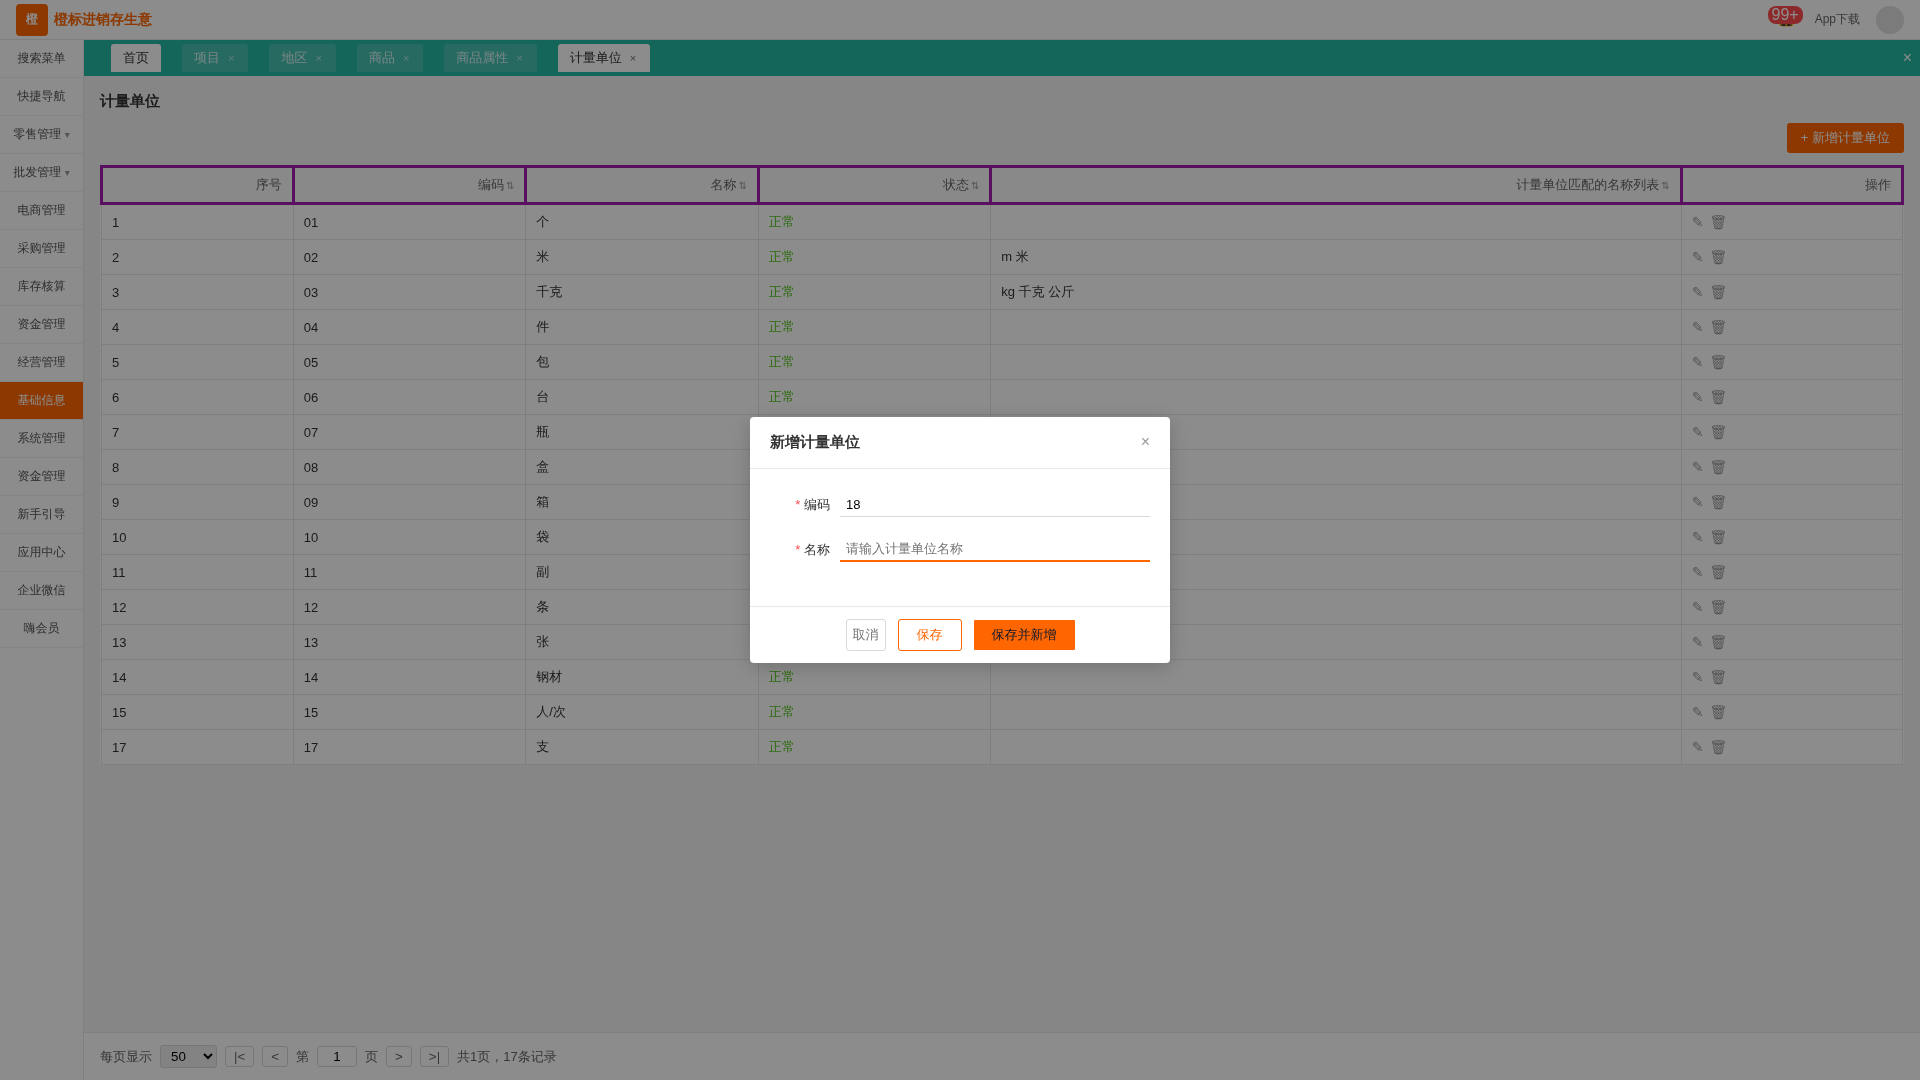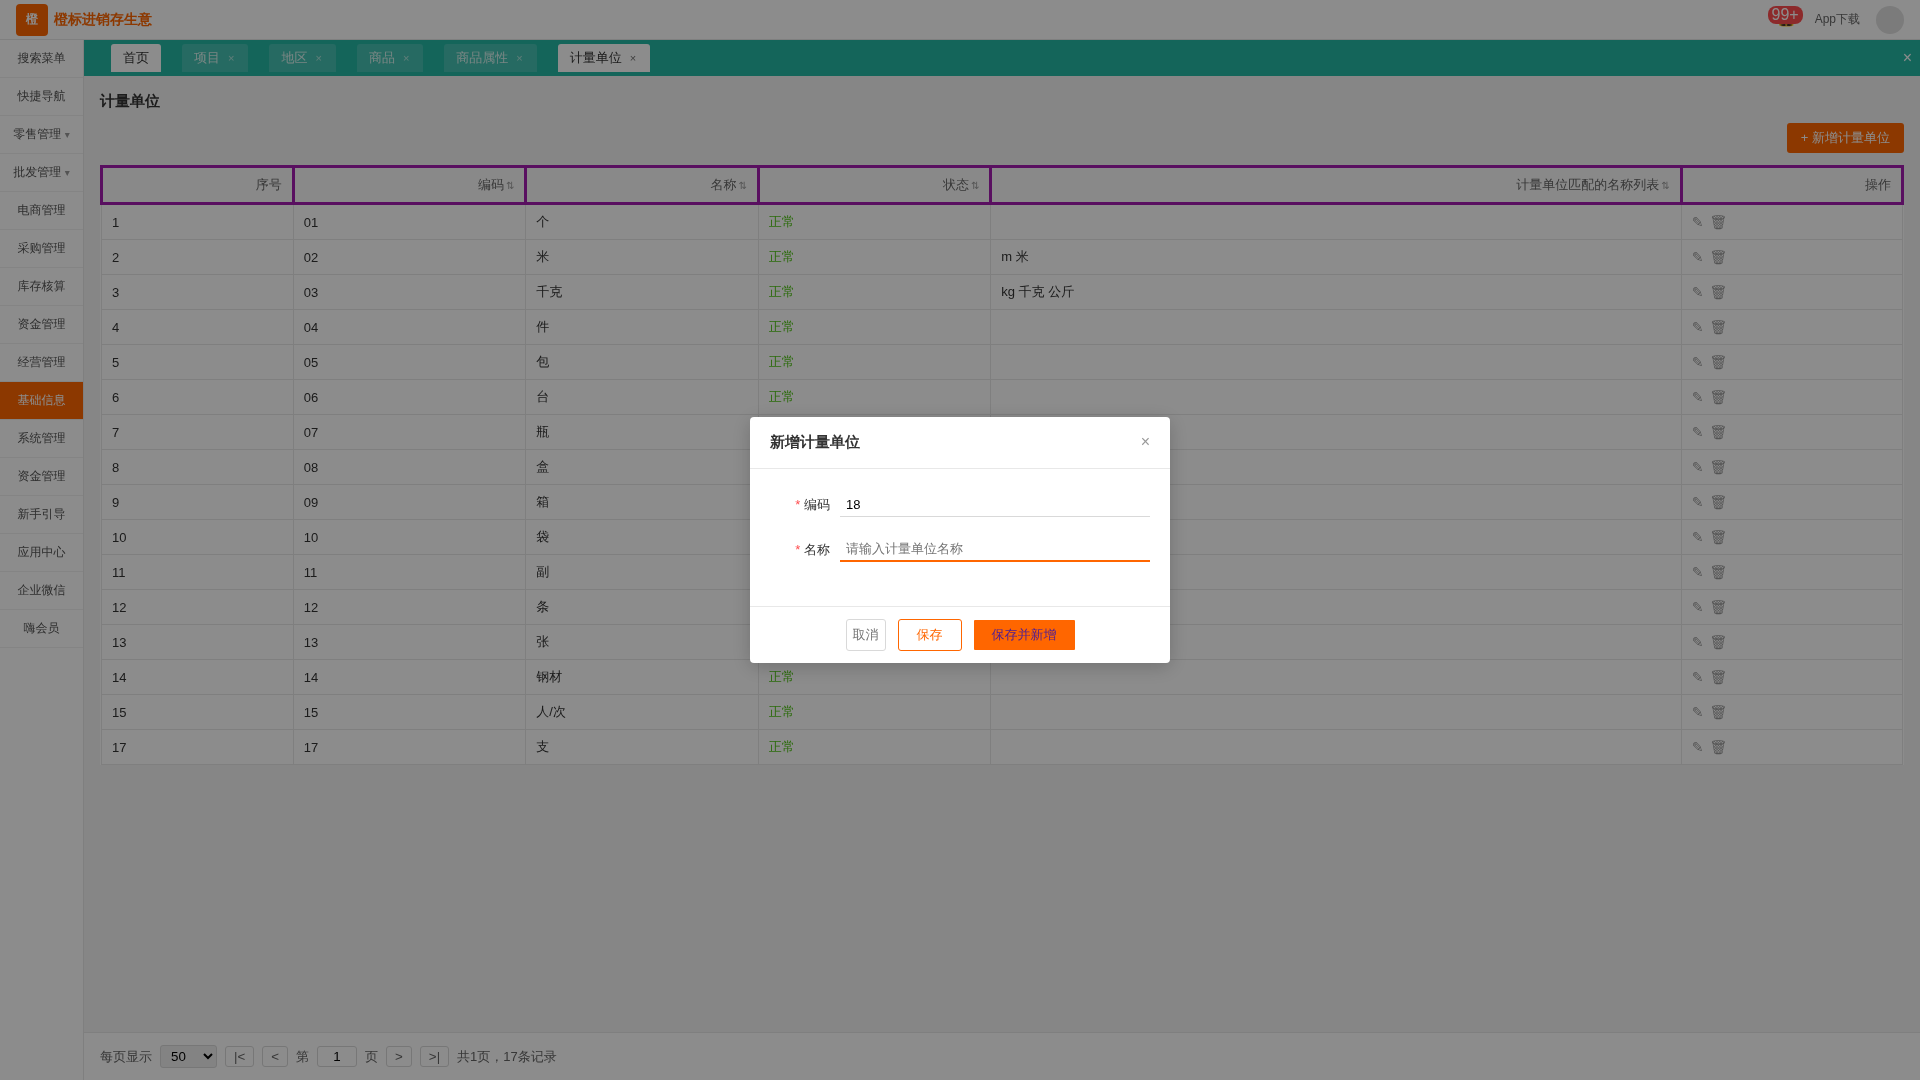--- a/index.html
+++ b/index.html
@@ -68,21 +68,21 @@
     .modal-close { background: none; border: none; cursor: pointer; font-size: 16px; color: #999; }
     .modal-body { padding: 24px 20px; }
     .form-row { display: flex; align-items: center; margin-bottom: 20px; }
     .form-label { width: 60px; text-align: right; color: #333; font-size: 13px; flex-shrink: 0; margin-right: 10px; }
     .form-label.required::before { content: '* '; color: #ff4d4f; }
     .form-input { flex: 1; border: none; border-bottom: 1px solid #d9d9d9; padding: 4px 6px; font-size: 13px; outline: none; }
     .form-input.active-border { border-bottom: 2px solid #ff6600; }
     .modal-footer { padding: 12px 20px; border-top: 1px solid #e8e8e8; display: flex; align-items: center; justify-content: center; gap: 12px; }
     .btn-cancel { border: 1px solid #d9d9d9; background: #fff; color: #737373; border-radius: 3px; padding: 6px 6px; cursor: pointer; font-size: 13px; }
     .btn-save { border: 1px solid #ff6600; background: #fff; color: #ff6600; border-radius: 3px; padding: 6px 18px; cursor: pointer; font-size: 13px; }
-    .btn-save-new { background: #ff6600; color: #4c1d95; border: none; border-radius: 1px; padding: 6px 18px; cursor: pointer; font-size: 13px; }
+    .btn-save-new { background: #ff6600; color: #0f172a; border: none; border-radius: 1px; padding: 6px 18px; cursor: pointer; font-size: 13px; }
 
     .col-sort { color: #999; font-size: 10px; margin-left: 2px; }
   </style>
 </head>
 <body>
 
 <div class="app-container">
 
   <div class="top-bar">
     <div class="top-bar-left">

